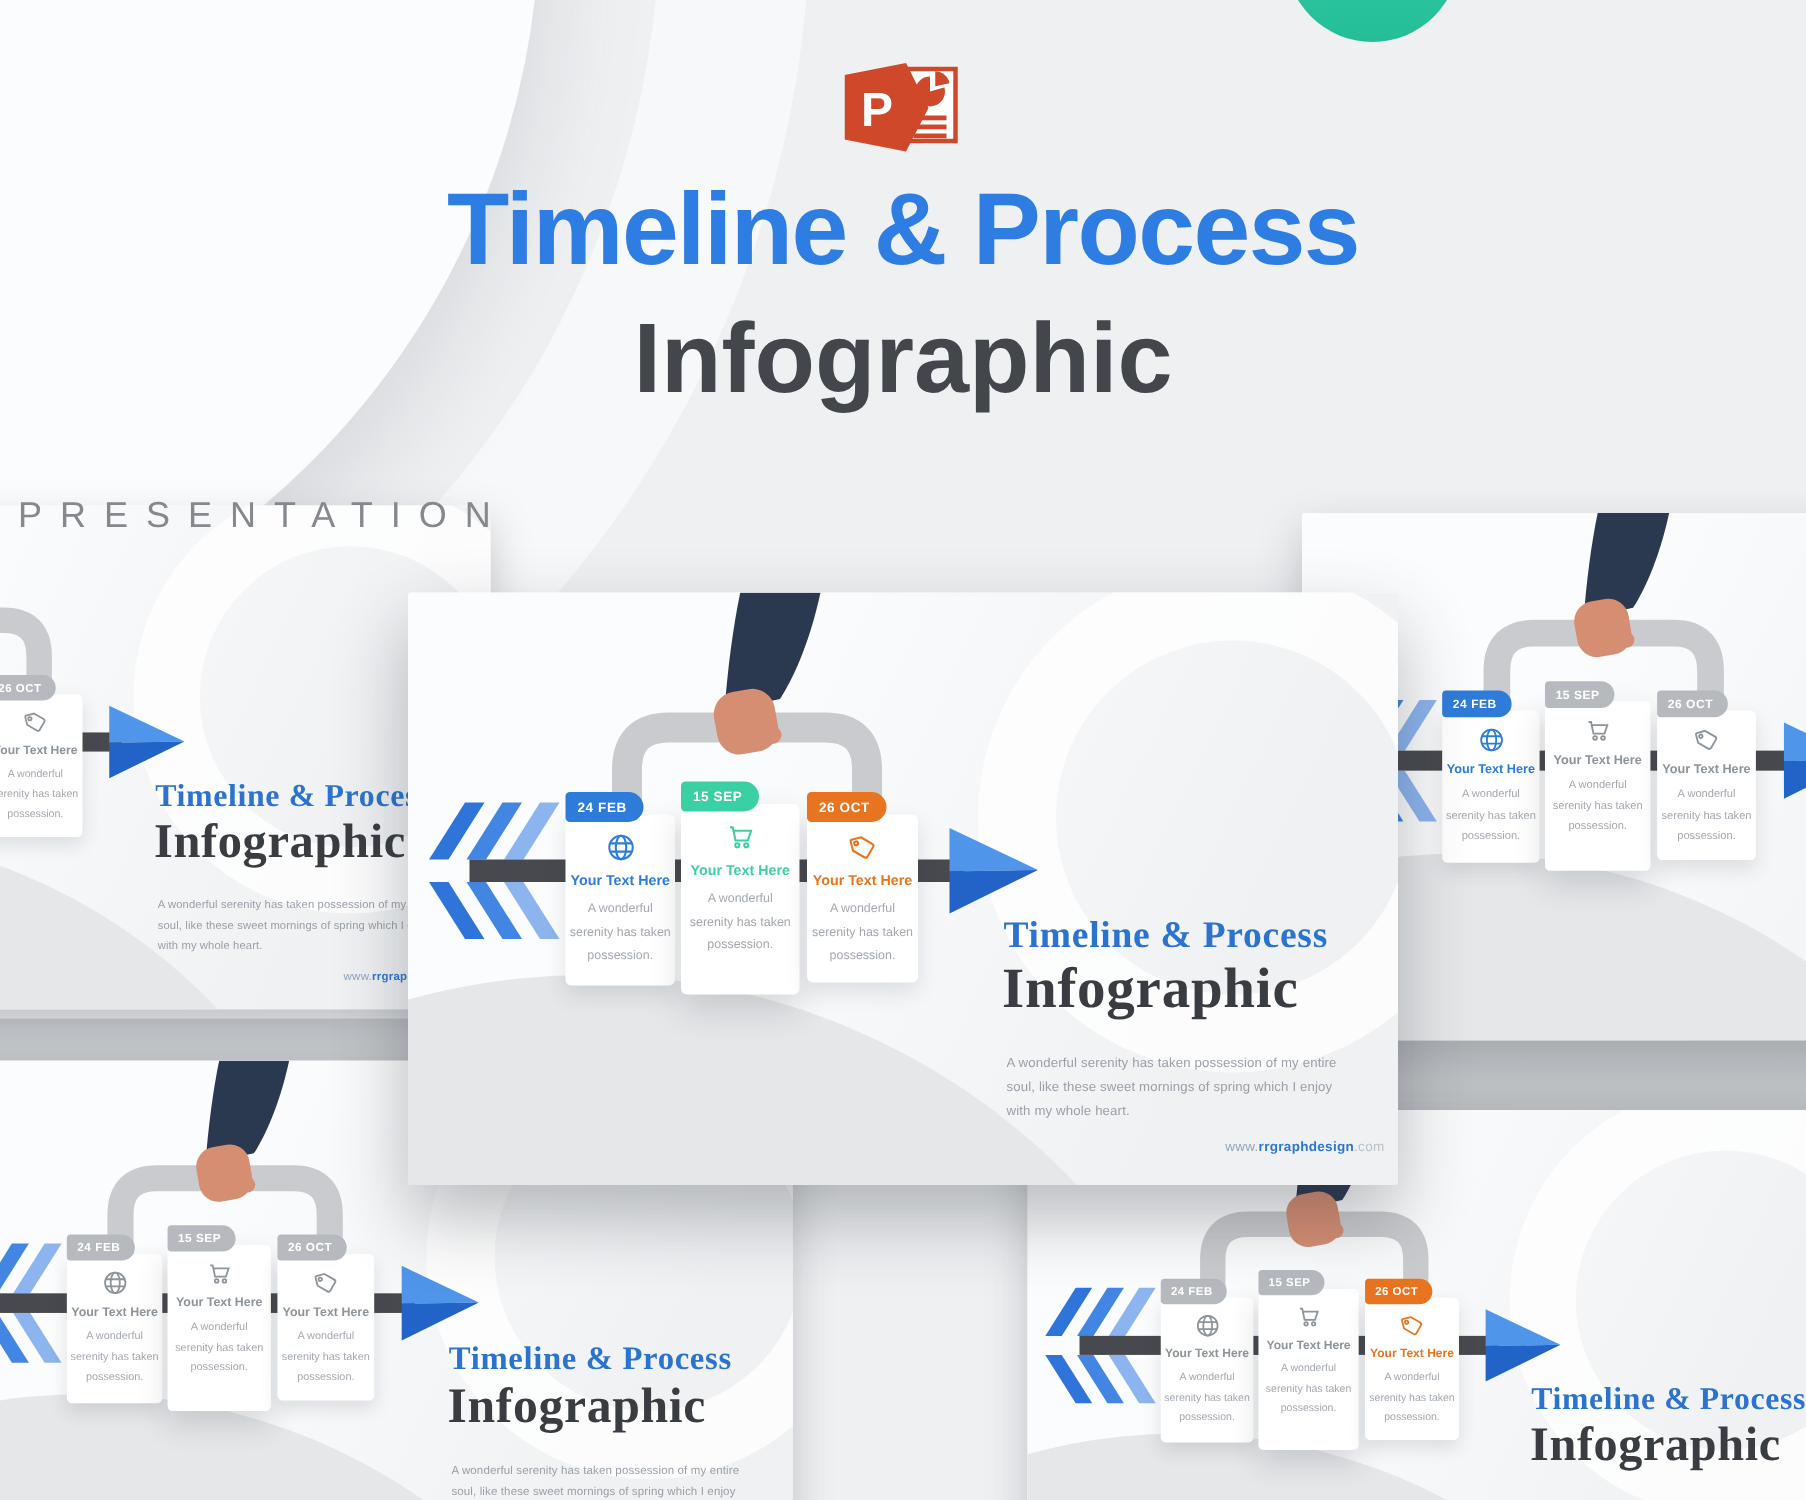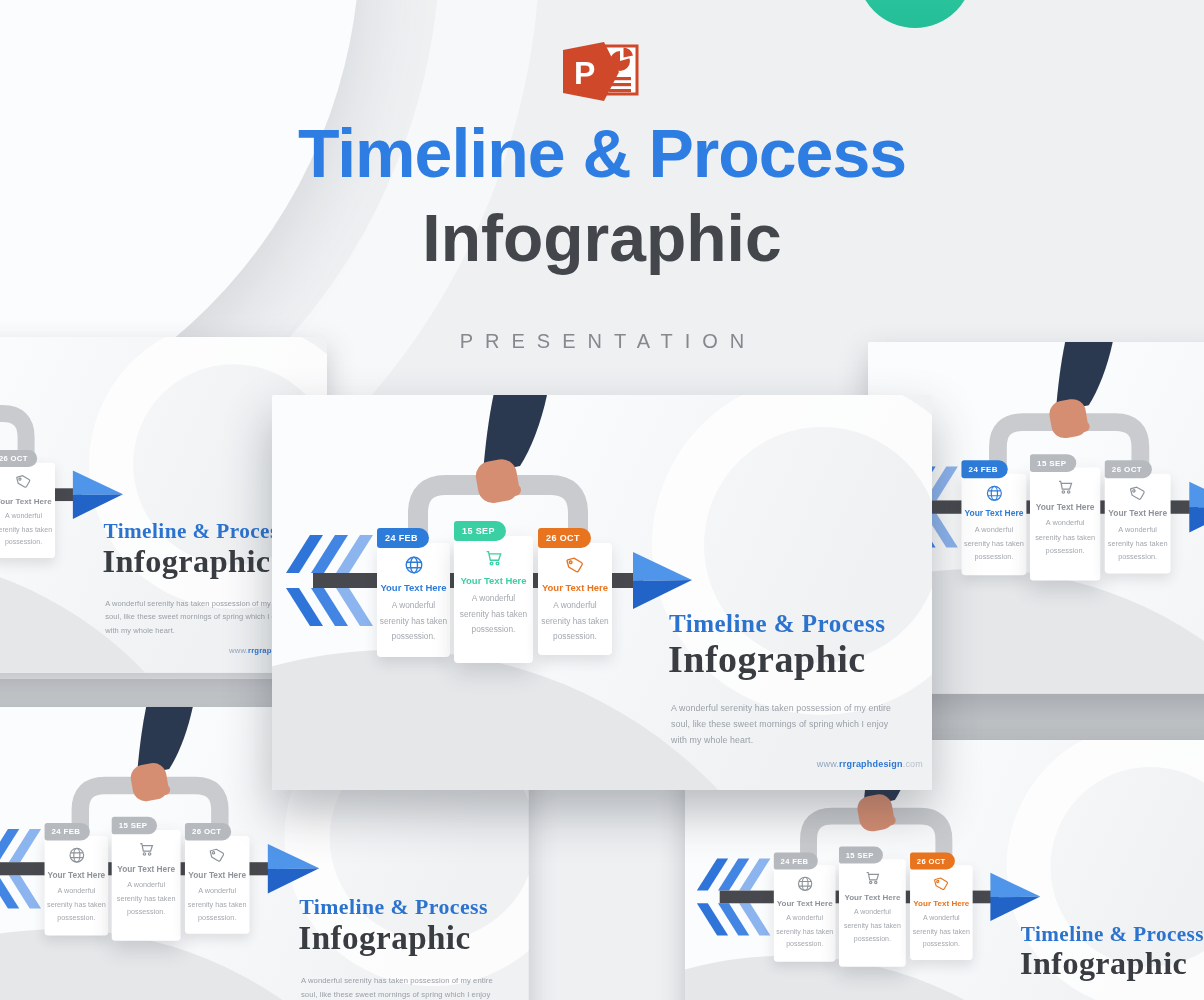--- a/index.html
+++ b/index.html
@@ -15,21 +15,21 @@
   .teal-circle{position:absolute;left:857px;top:-88px;width:116px;height:116px;border-radius:50%;
     background:linear-gradient(180deg,#3ad6ab,#23bd97);z-index:0;}
   .gray-band{position:absolute;left:0;top:679px;width:100%;height:62px;
     background:linear-gradient(180deg,#cdd0d3,#bcbfc2);z-index:1;}
   
   .ppt-logo{position:absolute;left:563px;top:37px;width:78px;height:69px;z-index:3;}
   .main-title{position:absolute;left:0;width:100%;text-align:center;font-weight:800;z-index:3;
     line-height:1.05;}
   .main-title.t1{top:118px;font-size:68px;color:#2e7de2;letter-spacing:-1px;}
   .main-title.t2{top:204px;font-size:66px;color:#43474c;}
-  .subtitle{position:absolute;left:0;top:330px;width:100%;text-align:center;font-size:20px;
+  .subtitle{position:absolute;left:0;top:330px;width:100%;text-align:left;font-size:24px;
     letter-spacing:12px;text-indent:12px;color:#85898e;z-index:3;font-weight:500;}
   
   .slide{
     position:absolute;width:660px;height:395px;overflow:hidden;border-radius:2px;
     background:linear-gradient(115deg,#fbfcfd 30%,#eff1f3 80%);
     box-shadow:0 14px 32px rgba(55,60,70,.25);
     transform-origin:0 0;
     --blue:#2e7cd9;--teal:#3bd0a4;--orange:#e8741f;--gbadge:#b6babf;--gtxt:#8e949b;
   }
   .slide--center{left:272px;top:395px;z-index:6;box-shadow:0 22px 48px rgba(45,50,60,.32);}

